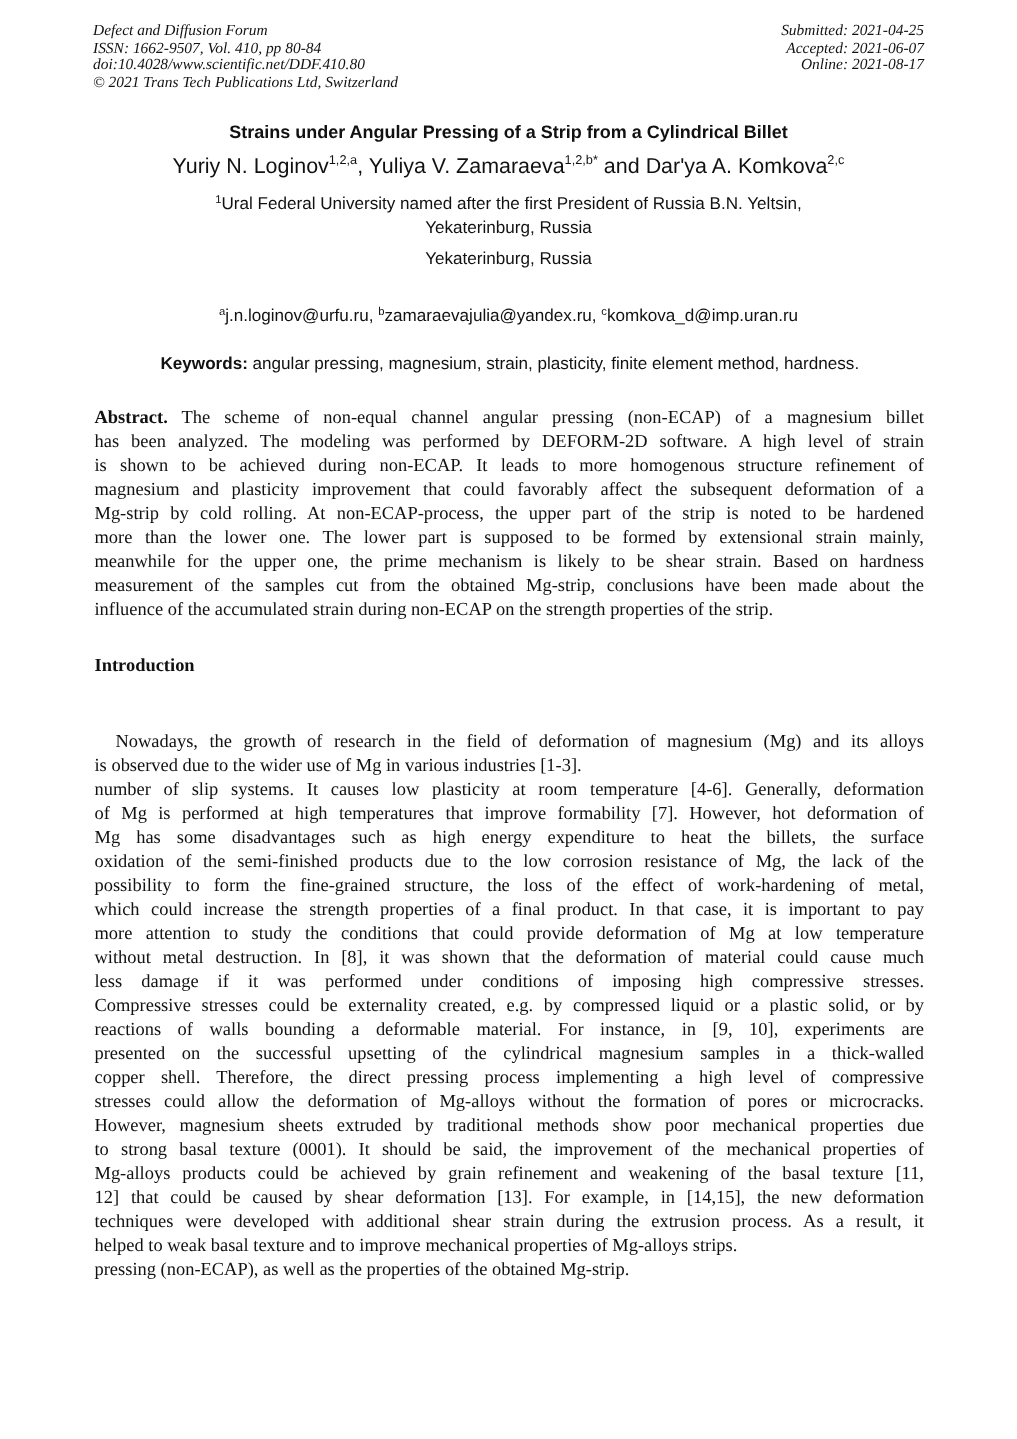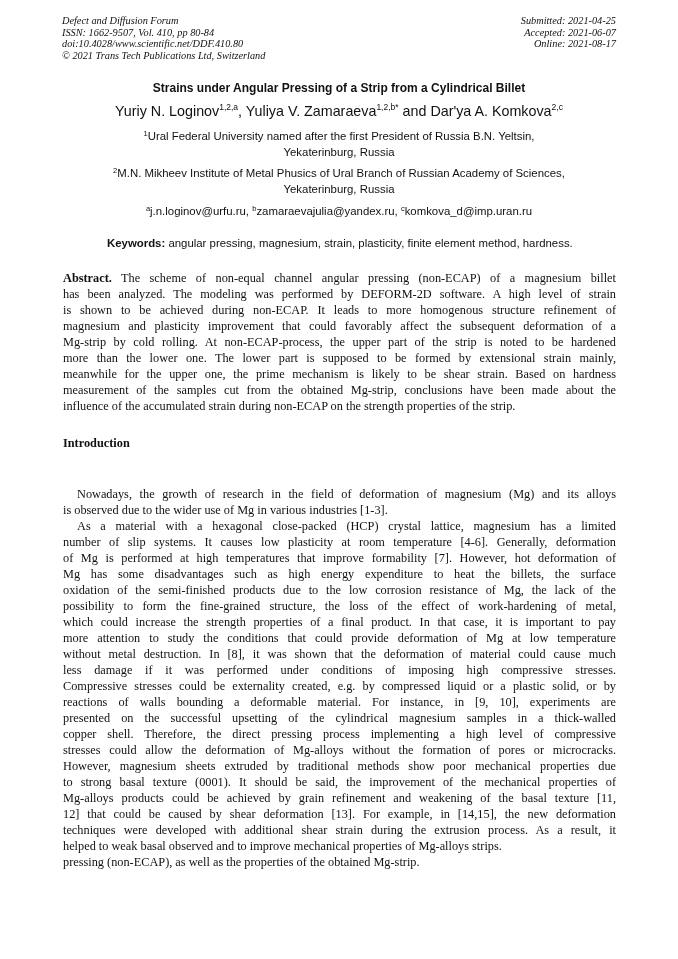--- a/index.html
+++ b/index.html
@@ -46,21 +46,20 @@
 <div class="title sans">Strains under Angular Pressing of a Strip from a Cylindrical Billet</div>
 <div class="authors sans">
   <span>Yuriy N. Loginov</span><sup>1,2,a</sup><span>, </span><span>Yuliya V. Zamaraeva</span><sup>1,2,b*</sup><span> and </span><span>Dar'ya A. Komkova</span><sup>2,c</sup>
 </div>
 
 <div class="affil sans" style="top:128px;">
   <div><sup>1</sup><span>Ural Federal University named after the first President of Russia B.N. Yeltsin,</span></div>
   <div>Yekaterinburg, Russia</div>
 </div>
 <div class="affil sans" style="top:165px;">
-  <div><sup>2</sup><span>M.N. Mikheev Institute of Metal Phusics of Ural Branch of Russian Academy of Sciences,</span></div>
   <div>Yekaterinburg, Russia</div>
 </div>
 <div class="affil sans" style="top:203px;">
   <sup>a</sup><span>j.n.loginov@urfu.ru, </span><sup>b</sup><span>zamaraevajulia@yandex.ru, </span><sup>c</sup><span>komkova_d@imp.uran.ru</span>
 </div>
 
 <div class="keywords sans">
   <b>Keywords:</b><span> angular pressing, magnesium, strain, plasticity, finite element method, hardness.</span>
 </div>
 
@@ -75,36 +74,35 @@
   <span class="line">measurement of the samples cut from the obtained Mg-strip, conclusions have been made about the</span>
   <span class="line last">influence of the accumulated strain during non-ECAP on the strength properties of the strip.</span>
 </div>
 
 <div class="section-heading serif">Introduction</div>
 
 <div class="body-text serif" style="top:458px;margin-top:28px;">
   <span class="line indent">Nowadays, the growth of research in the field of deformation of magnesium (Mg) and its alloys</span>
   <span class="line last">is observed due to the wider use of Mg in various industries [1-3].</span>
 
-  <span class="line indent">As a material with a hexagonal close-packed (HCP) crystal lattice, magnesium has a limited</span>
   <span class="line">number of slip systems.  It causes low plasticity at room temperature [4-6]. Generally, deformation</span>
   <span class="line">of Mg is performed at high temperatures that improve formability [7]. However, hot deformation of</span>
   <span class="line">Mg has some disadvantages such as high energy expenditure to heat the billets, the surface</span>
   <span class="line">oxidation of the semi-finished products due to the low corrosion resistance of Mg, the lack of the</span>
   <span class="line">possibility to form the fine-grained structure, the loss of the effect of work-hardening of metal,</span>
   <span class="line">which could increase the strength properties of a final product. In that case, it is important to pay</span>
   <span class="line">more attention to study the conditions that could provide deformation of Mg at low temperature</span>
   <span class="line">without metal destruction. In [8], it was shown that the deformation of material could cause much</span>
   <span class="line">less damage if it was performed under conditions of imposing high compressive stresses.</span>
   <span class="line">Compressive stresses could be externality created, e.g. by compressed liquid or a plastic solid, or by</span>
   <span class="line">reactions of walls bounding a deformable material. For instance, in [9, 10], experiments are</span>
   <span class="line">presented on the successful upsetting of the cylindrical magnesium samples in a thick-walled</span>
   <span class="line">copper shell. Therefore, the direct pressing process implementing a high level of compressive</span>
   <span class="line">stresses could allow the deformation of Mg-alloys without the formation of pores or microcracks.</span>
   <span class="line">However, magnesium sheets extruded by traditional methods show poor mechanical properties due</span>
   <span class="line">to strong basal texture (0001). It should be said, the improvement of the mechanical properties of</span>
   <span class="line">Mg-alloys products could be achieved by grain refinement and weakening of the basal texture [11,</span>
   <span class="line">12] that could be caused by shear deformation [13]. For example, in [14,15], the new deformation</span>
   <span class="line">techniques were developed with additional shear strain during the extrusion process. As a result, it</span>
-  <span class="line last">helped to weak basal observed and to improve mechanical properties of Mg-alloys strips.</span>
+  <span class="line last">helped to weak basal texture and to improve mechanical properties of Mg-alloys strips.</span>
 
   <span class="line last">pressing (non-ECAP), as well as the properties of the obtained Mg-strip.</span>
 </div>
 
 </body></html>

